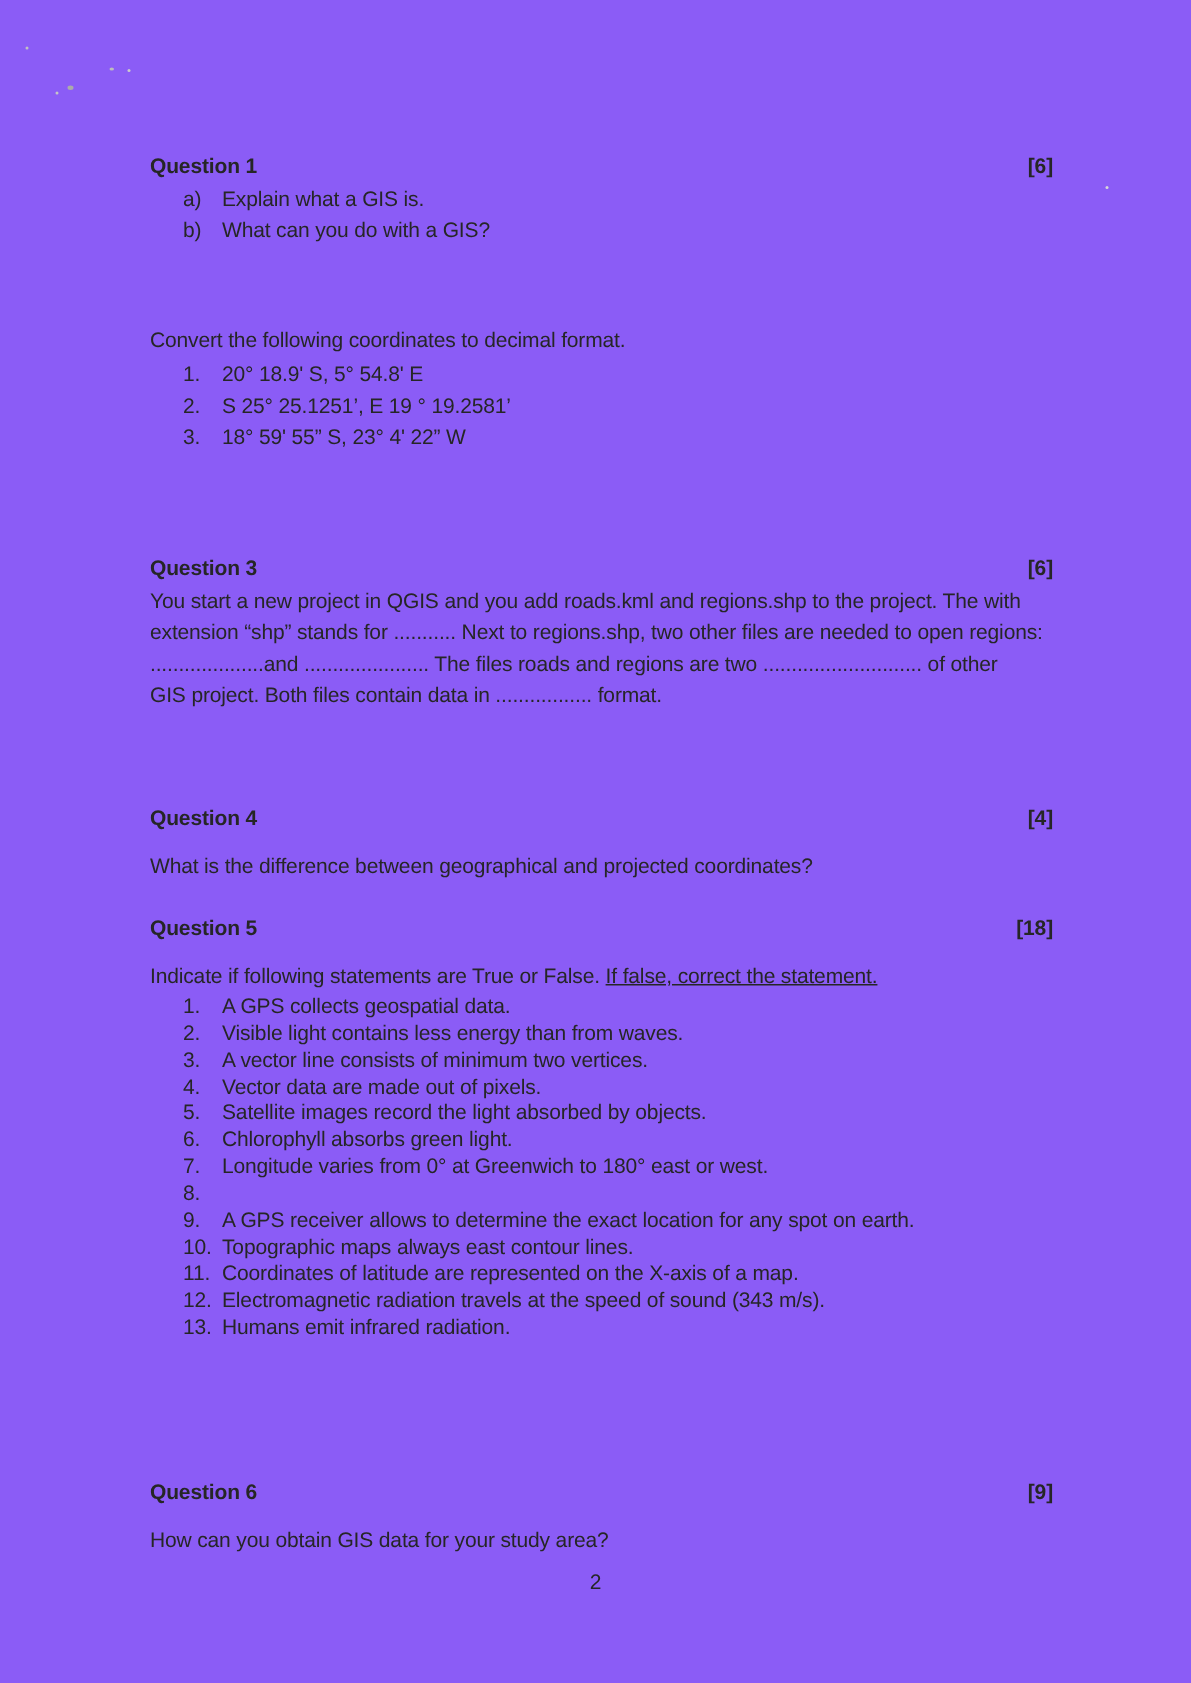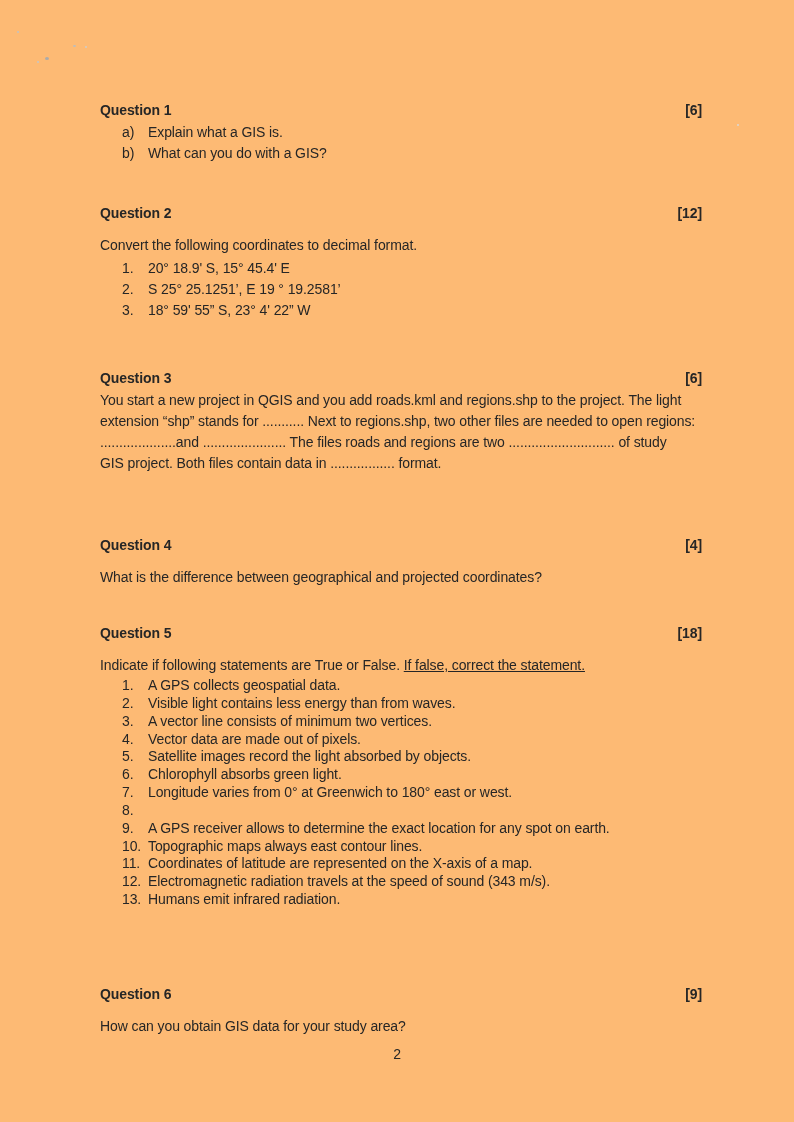--- a/index.html
+++ b/index.html
@@ -1,21 +1,21 @@
 <!DOCTYPE html>
 <html><head>
 <meta charset="utf-8">
 <style>
   html, body { margin: 0; padding: 0; background: #e8e8e8; }
   .page {
     position: relative;
     width: 794px;
     height: 1122px;
     margin: 0 auto;
-    background: #fdba74;
+    background: #8b5cf6;
     font-family: "Liberation Sans", "DejaVu Sans", sans-serif;
     font-size: 14px;
     color: #262626;
     letter-spacing: -0.1px;
     overflow: hidden;
   }
   .q { position: absolute; left: 100px; width: 602px; }
   .qhead {
     display: flex;
     justify-content: space-between;
@@ -72,63 +72,59 @@
         <span class="txt">Explain what a GIS is.</span>
       </div>
       <div class="lrow">
         <span class="num">b)</span>
         <span class="txt">What can you do with a GIS?</span>
       </div>
     </div>
   </section>
 
   <section class="q" style="top:204px">
-    <div class="qhead">
-      <span class="qtitle">Question 2</span>
-      <span class="qmarks">[12]</span>
-    </div>
     <div class="intro">Convert the following coordinates to decimal format.</div>
     <div class="sublist">
       <div class="lrow">
         <span class="num">1.</span>
-        <span class="txt">20° 18.9' S, 15° 45.4' E</span>
+        <span class="txt">20° 18.9' S, 5° 54.8' E</span>
       </div>
       <div class="lrow">
         <span class="num">2.</span>
         <span class="txt">S 25° 25.1251’, E 19 ° 19.2581’</span>
       </div>
       <div class="lrow">
         <span class="num">3.</span>
         <span class="txt">18° 59' 55” S, 23° 4' 22” W</span>
       </div>
     </div>
   </section>
 
   <section class="q" style="top:369px">
     <div class="qhead">
       <span class="qtitle">Question 3</span>
       <span class="qmarks">[6]</span>
     </div>
     <div class="para">
-      <div class="para-line">You start a new project in QGIS and you add roads.kml and regions.shp to the project. The light</div>
+      <div class="para-line">You start a new project in QGIS and you add roads.kml and regions.shp to the project. The with</div>
       <div class="para-line">extension “shp” stands for ........... Next to regions.shp, two other files are needed to open regions:</div>
-      <div class="para-line">....................and ...................... The files roads and regions are two ............................ of study</div>
+      <div class="para-line">....................and ...................... The files roads and regions are two ............................ of other</div>
       <div class="para-line">GIS project. Both files contain data in ................. format.</div>
     </div>
   </section>
 
   <section class="q" style="top:536px">
     <div class="qhead">
       <span class="qtitle">Question 4</span>
       <span class="qmarks">[4]</span>
     </div>
     <div class="intro">What is the difference between geographical and projected coordinates?</div>
   </section>
 
-  <section class="q" style="top:624px">
+  <section class="q" style="top:609px">
     <div class="qhead">
       <span class="qtitle">Question 5</span>
       <span class="qmarks">[18]</span>
     </div>
     <div class="intro"><span>Indicate if following statements are True or False. </span><span class="ul">If false, correct the statement.</span></div>
     <div class="sublist tight" style="margin-top:1px">
       <div class="lrow">
         <span class="num">1.</span>
         <span class="txt">A GPS collects geospatial data.</span>
       </div>

